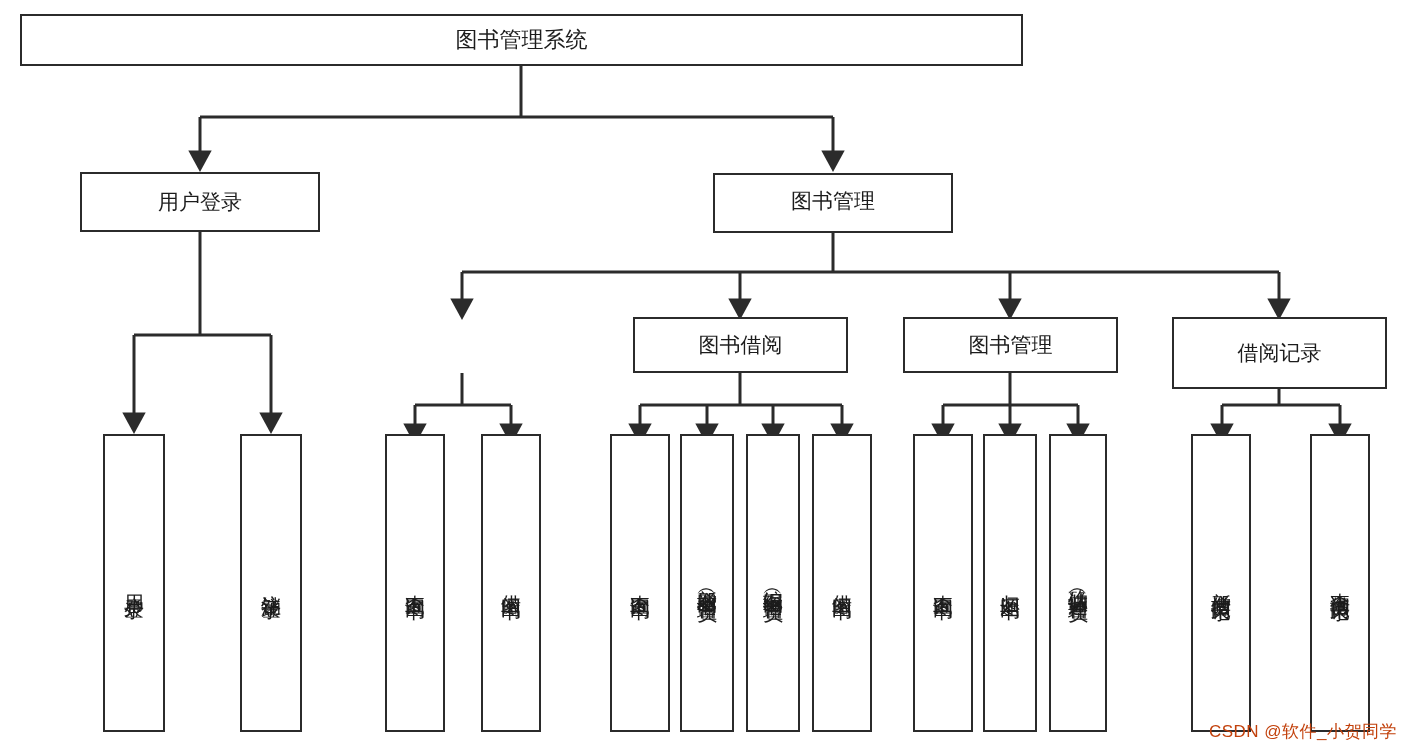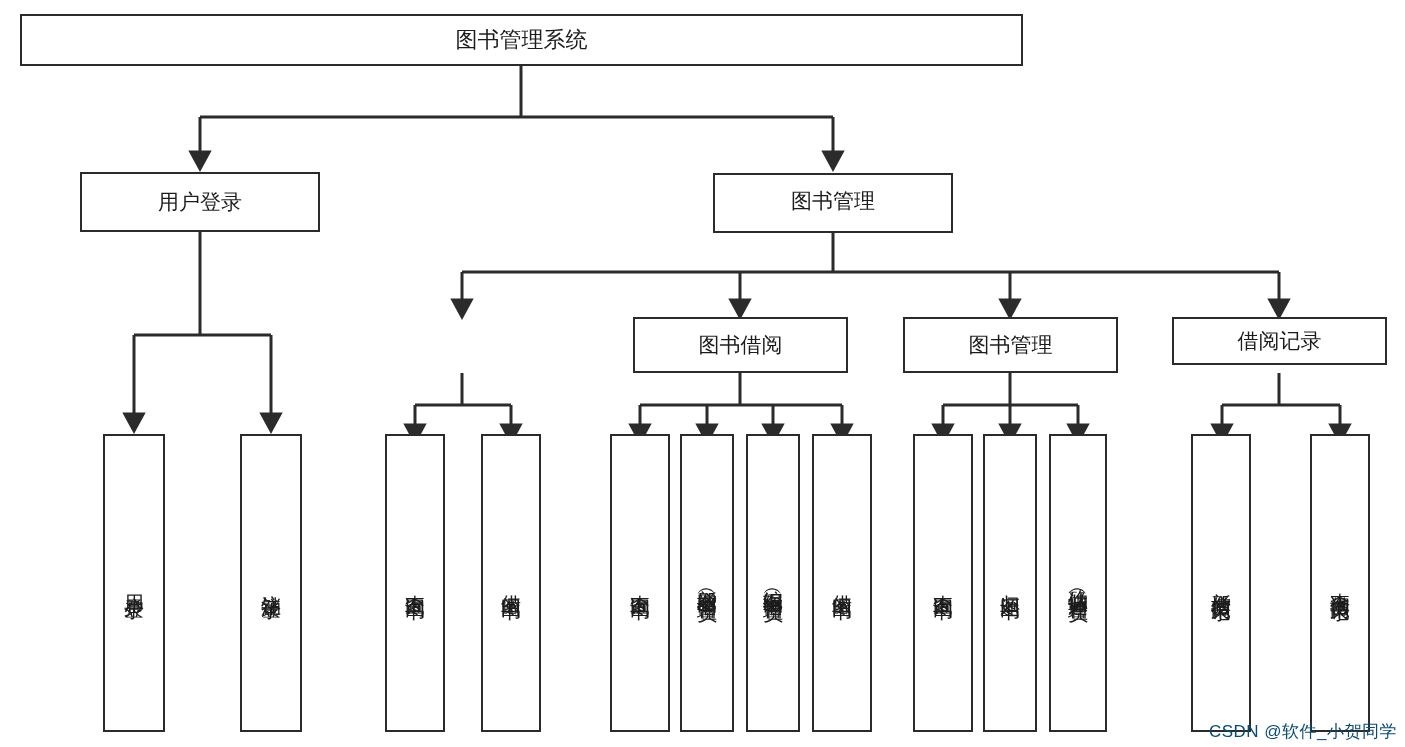--- a/index.html
+++ b/index.html
@@ -62,21 +62,21 @@
     font-size: 20px;
     line-height: 1.45;
     letter-spacing: 2px;
     max-height: 100%;
   }
   #watermark {
     position: absolute;
     right: 8px;
     bottom: 4px;
     font-size: 17px;
-    color: #0c4a6e;
+    color: #c2410c;
     letter-spacing: 0.5px;
     white-space: nowrap;
     user-select: none;
   }
 </style>
 </head>
 <body>
 
 <div id="diagram-canvas">
 
@@ -159,21 +159,21 @@
 
 
   <div class="node horiz" style="left:633px; top:317px; width:215px; height:56px;align-items:center;">
     <span class="node-label">图书借阅</span>
   </div>
 
   <div class="node horiz" style="left:903px; top:317px; width:215px; height:56px;">
     <span class="node-label">图书管理</span>
   </div>
 
-  <div class="node horiz" style="left:1172px; top:317px; width:215px; height:48px;">
+  <div class="node horiz" style="left:1172px; top:317px; width:215px; height:72px;">
     <span class="node-label">借阅记录</span>
   </div>
 
   <div class="node vert" style="left:103px; top:434px; width:62px; height:298px;">
     <span class="node-label">用户登录</span>
   </div>
 
   <div class="node vert" style="left:240px; top:434px; width:62px; height:298px;">
     <span class="node-label">注销登录</span>
   </div>

